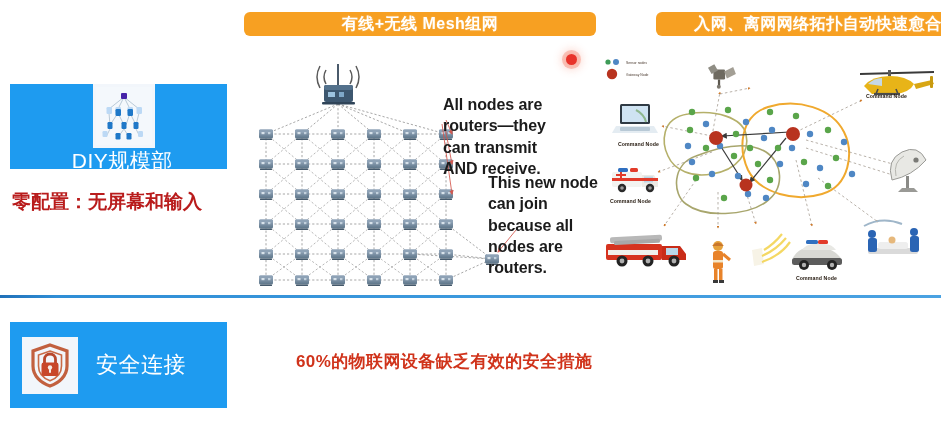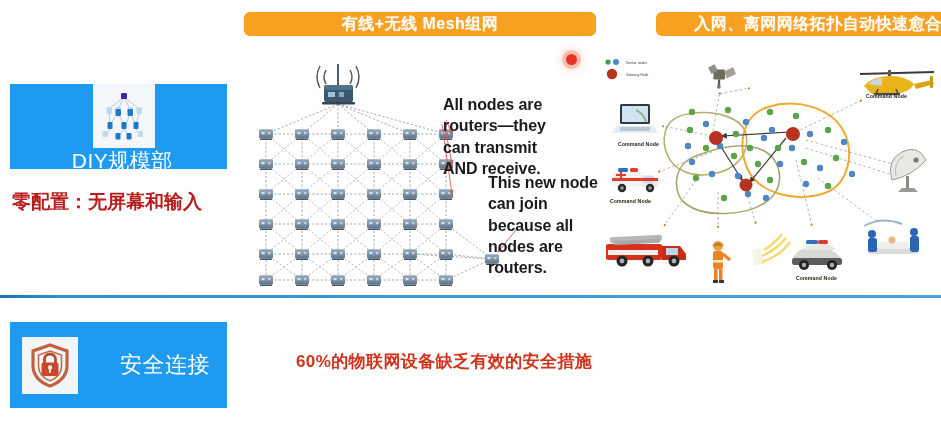--- a/index.html
+++ b/index.html
@@ -39,21 +39,21 @@
   }
 
   
   .feature-card {
     position: absolute;
     background: #1e9bf0;
     display: flex;
     align-items: center;
   }
   #card-diy { left: 10px; top: 84px; width: 217px; height: 85px; flex-direction: column; }
-  #card-sec { left: 10px; top: 322px; width: 217px; height: 86px; gap: 24px; }
+  #card-sec { left: 10px; top: 322px; width: 217px; height: 86px; }
 
   .card-thumb {
     background: #f2f6fb;
     flex: 0 0 auto;
     display: flex; align-items: center; justify-content: center;
   }
   #card-diy .card-thumb { width: 62px; height: 64px; margin-left: 11px; }
   #card-sec .card-thumb { width: 56px; height: 57px; margin-left: 12px; }
 
   .card-title {

